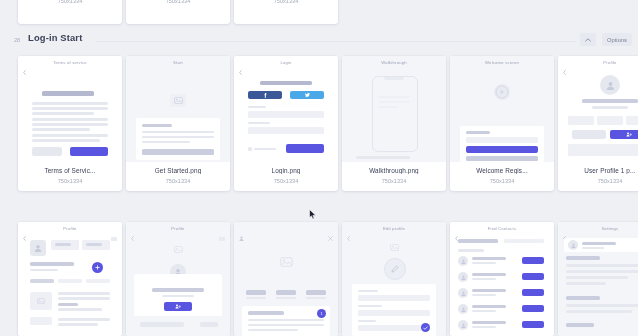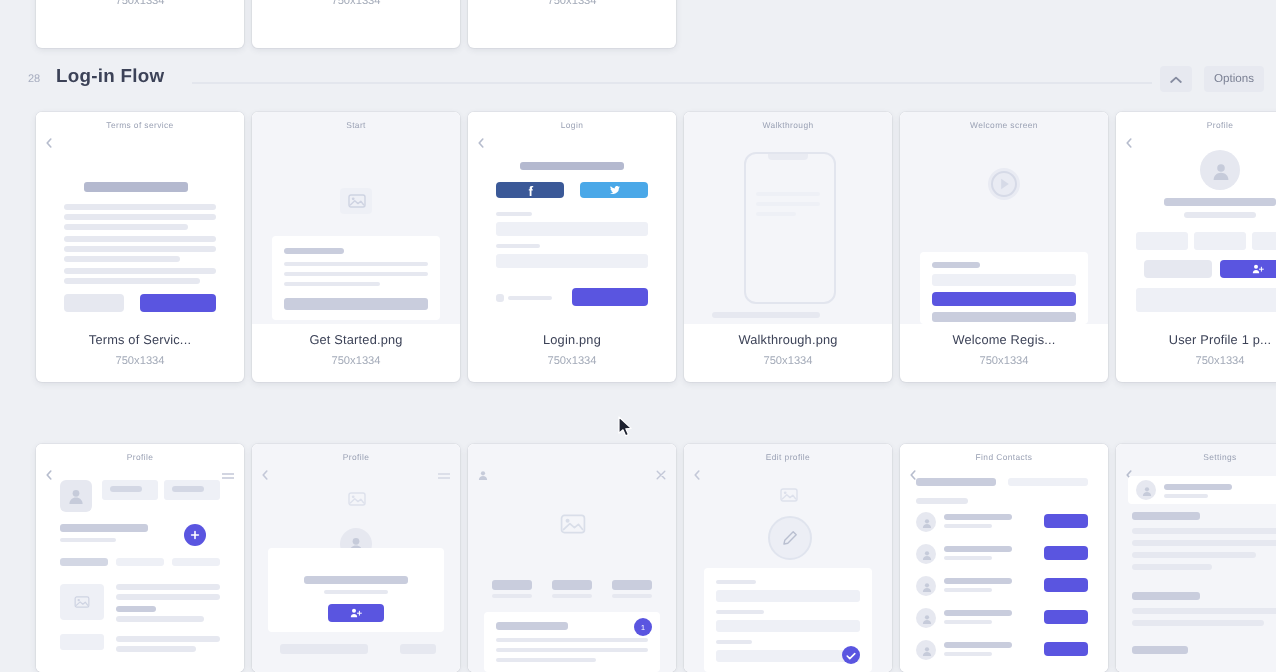--- a/index.html
+++ b/index.html
@@ -108,21 +108,21 @@
     <div class="card-top" style="left:234px;">
       <div class="cap">
 
         <div class="d">750x1334</div>
       </div>
     </div>
   </div>
 
   <div class="section-head">
     <div class="sec-num">28</div>
-    <div class="sec-title">Log-in Flow</div>
+    <div class="sec-title">Log-in Start</div>
     <div class="sec-rule"></div>
     <div class="btn-collapse">
       <span>
         <svg width="6" height="4" viewBox="0 0 6 4">
             <path d="M0.6 3 L3 0.8 L5.4 3" fill="none" stroke="#868ca0" stroke-width="0.9" stroke-linecap="round" stroke-linejoin="round"></path>
           </svg>
       </span>
     </div>
     <div class="btn-options">Options</div>
   </div>

